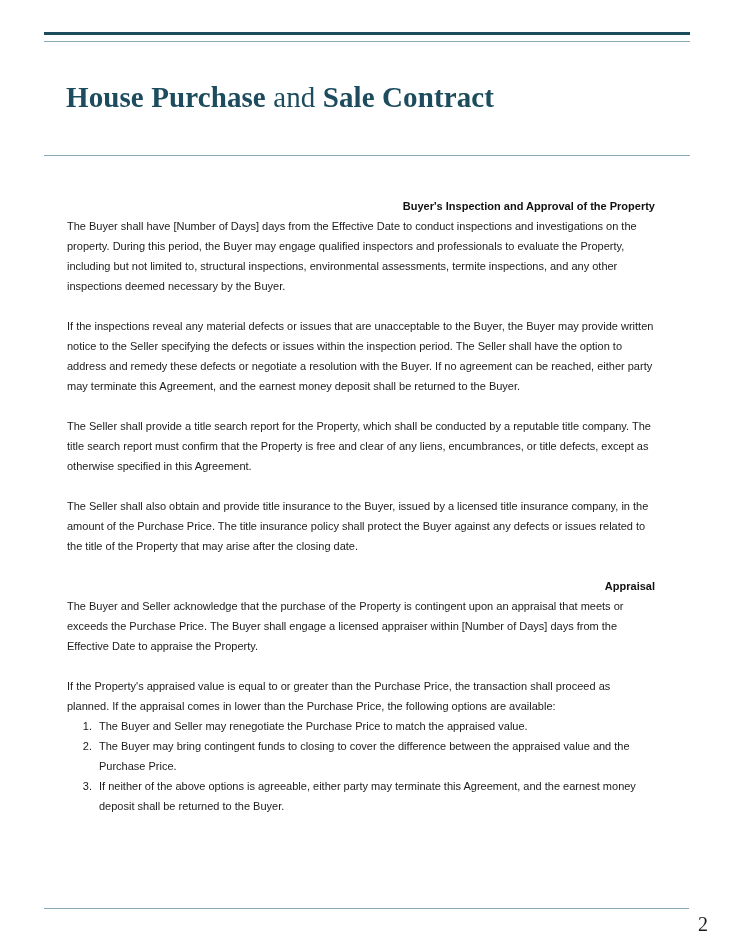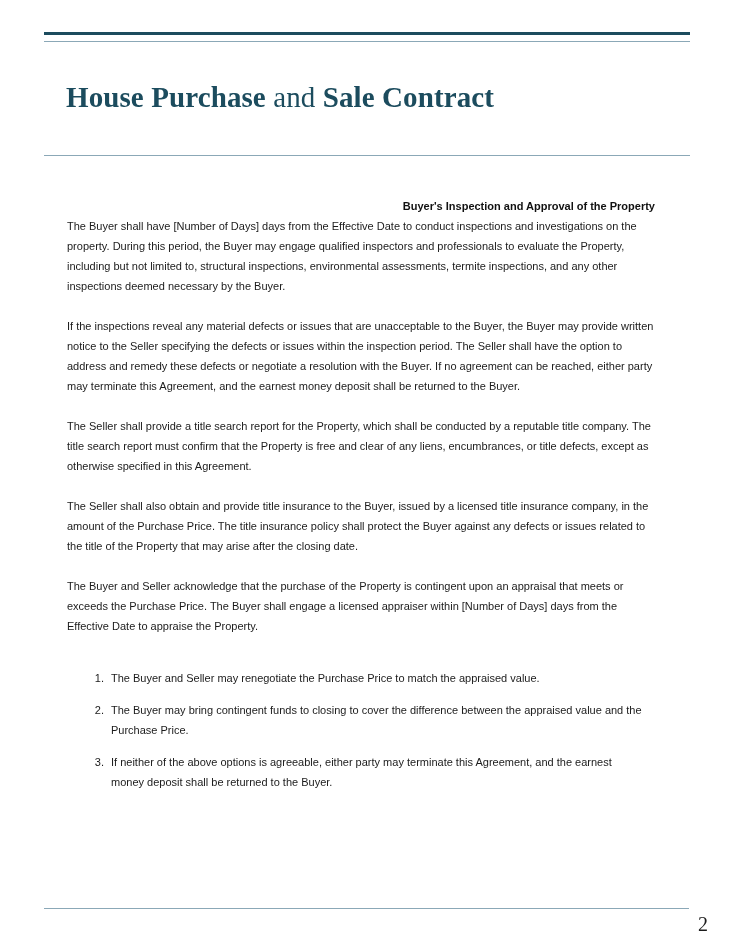--- a/index.html
+++ b/index.html
@@ -105,21 +105,21 @@
   }
 
   ol.num-list {
     margin: 0;
     padding: 0 0 0 28px;
     list-style-position: outside;
   }
   ol.num-list li {
     font-size: 11px;
     line-height: 20px;
-    margin: 12px;
+    margin: 0;
     padding-left: 4px;
     color: #1b1b1b;
   }
 
   
   .footer-rule {
     position: absolute;
     left: 44px;
     top: 908px;
     width: 645px;
@@ -162,22 +162,24 @@
     <p class="para">If the inspections reveal any material defects or issues that are unacceptable to the Buyer, the Buyer may provide written notice to the Seller specifying the defects or issues within the inspection period. The Seller shall have the option to address and remedy these defects or negotiate a resolution with the Buyer. If no agreement can be reached, either party may terminate this Agreement, and the earnest money deposit shall be returned to the Buyer.</p>
 
     <div class="block-gap"></div>
 
     <p class="para">The Seller shall provide a title search report for the Property, which shall be conducted by a reputable title company. The title search report must confirm that the Property is free and clear of any liens, encumbrances, or title defects, except as otherwise specified in this Agreement.</p>
     <div class="para-gap"></div>
     <p class="para">The Seller shall also obtain and provide title insurance to the Buyer, issued by a licensed title insurance company, in the amount of the Purchase Price. The title insurance policy shall protect the Buyer against any defects or issues related to the title of the Property that may arise after the closing date.</p>
 
     <div class="block-gap"></div>
 
+    <div class="sec-heading">Appraisal</div>
     <p class="para">The Buyer and Seller acknowledge that the purchase of the Property is contingent upon an appraisal that meets or exceeds the Purchase Price. The Buyer shall engage a licensed appraiser within [Number of Days] days from the Effective Date to appraise the Property.</p>
     <div class="para-gap"></div>
+    <p class="para">If the Property's appraised value is equal to or greater than the Purchase Price, the transaction shall proceed as planned. If the appraisal comes in lower than the Purchase Price, the following options are available:</p>
 
     <ol class="num-list">
       <li>The Buyer and Seller may renegotiate the Purchase Price to match the appraised value.</li>
       <li>The Buyer may bring contingent funds to closing to cover the difference between the appraised value and the Purchase Price.</li>
       <li>If neither of the above options is agreeable, either party may terminate this Agreement, and the earnest money deposit shall be returned to the Buyer.</li>
     </ol>
 
   </div>
 
   <div class="footer-rule"></div>

